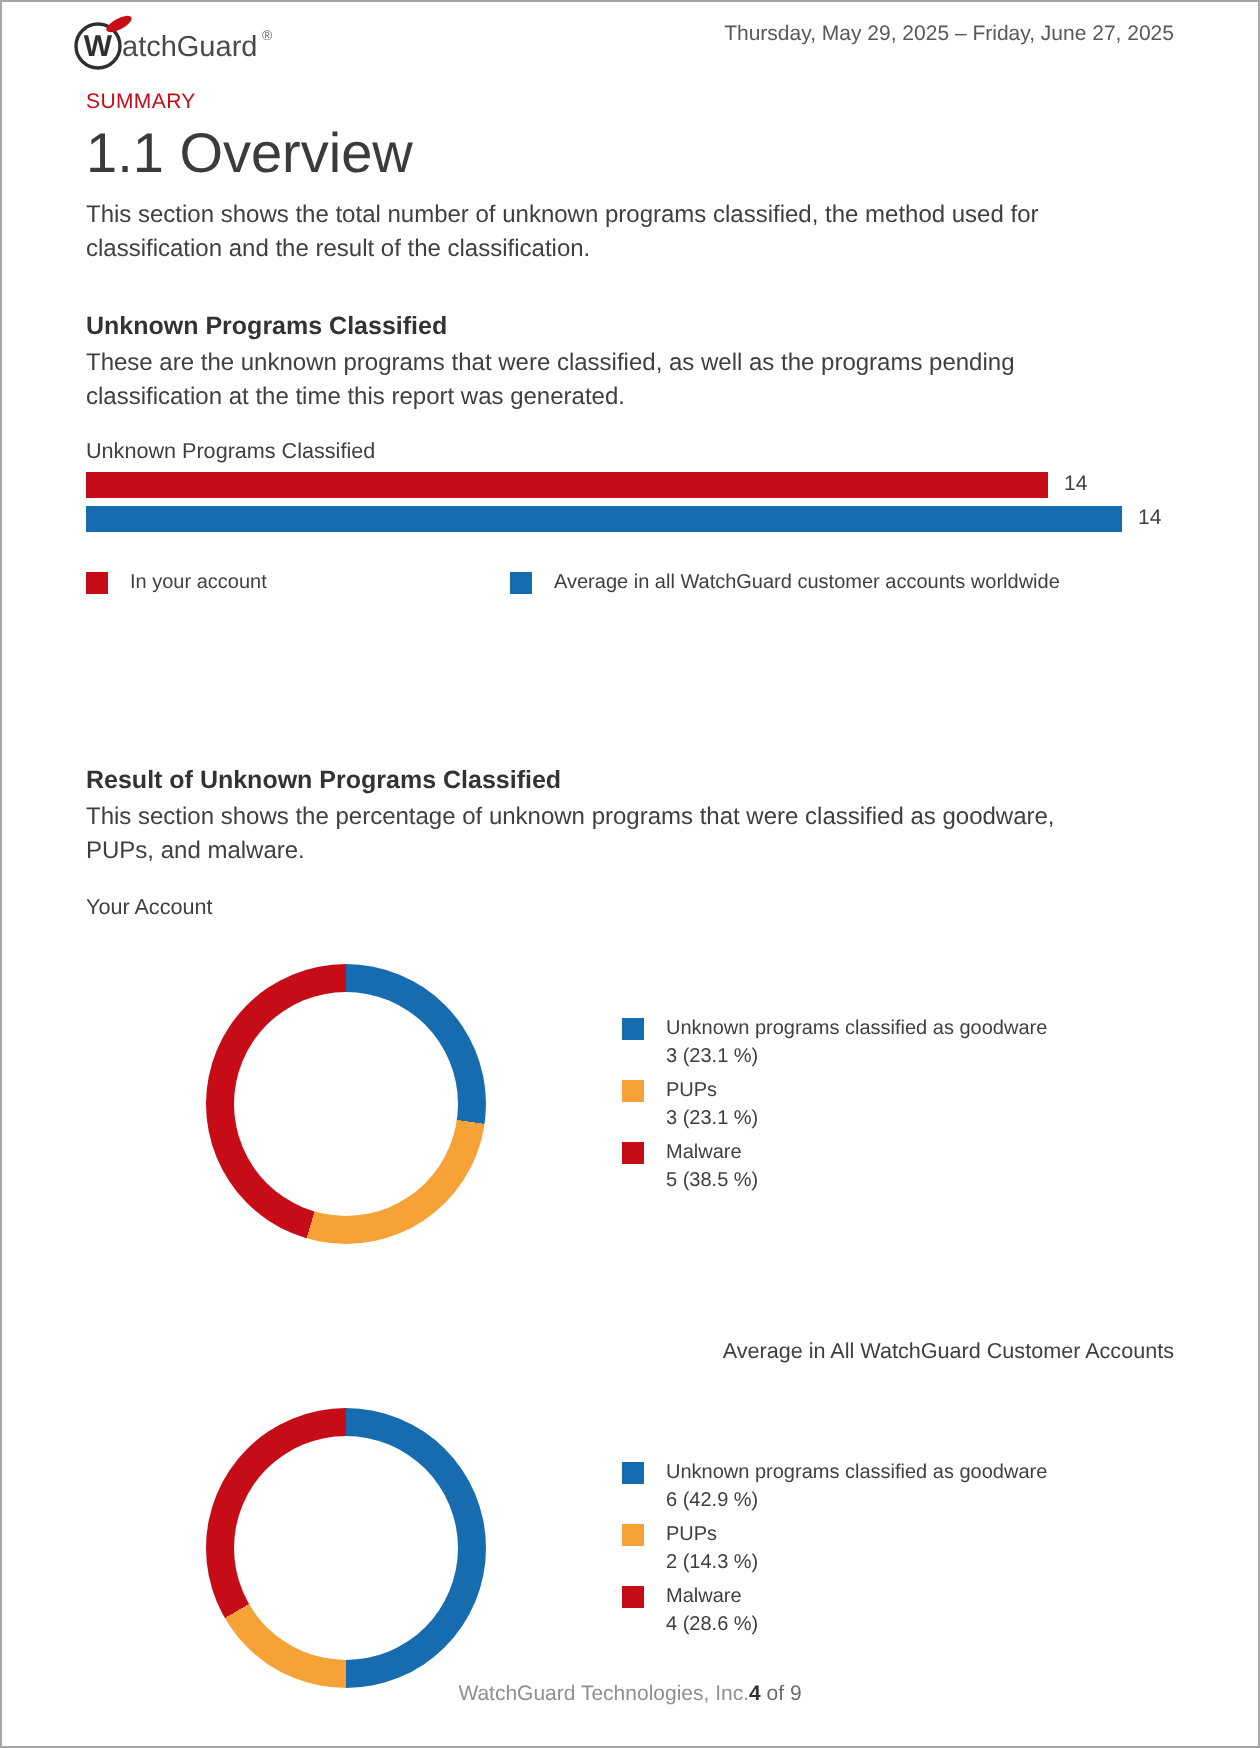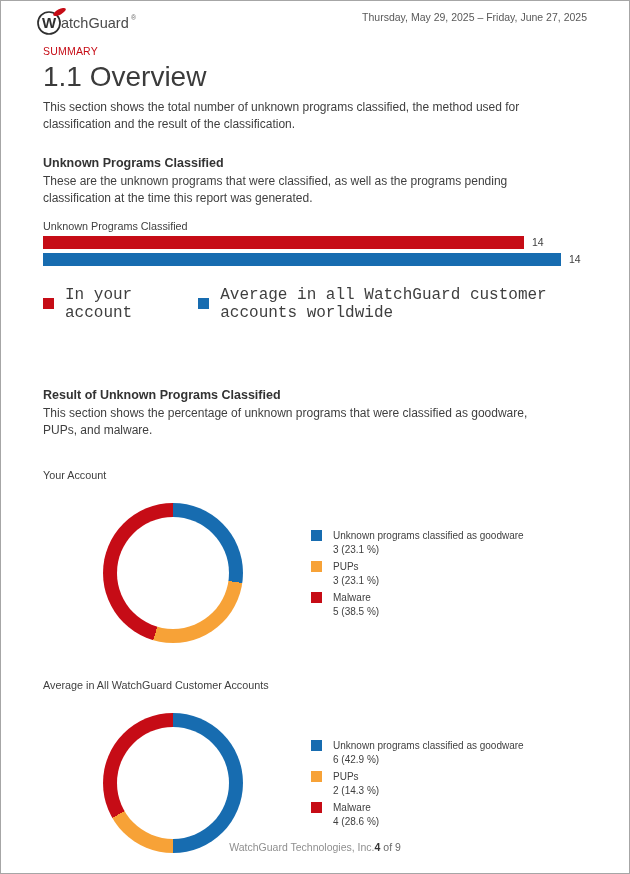--- a/index.html
+++ b/index.html
@@ -23,35 +23,35 @@
   
   .chart-block { margin-top:12px; }
   .chart-block.second { margin-top:14px; }
   .chart-label { font-size:10.8px; color:#3f3f3f; margin-bottom:4px; }
   .bar-row { margin-bottom:4px; }
   .bar-track { width:518px; display:flex; align-items:center; overflow:visible; }
   .bar { height:13px; flex-shrink:0; }
   .bar-value { flex-shrink:0; margin-left:8px; font-size:10.5px; color:#3f3f3f; }
   
   .bar-legend { margin-top:20px; display:flex; align-items:center; }
-  .legend-item { display:flex; align-items:center; font-size:16px; color:#3f3f3f;font-family:Liberation Mono, monospace; }
+  .legend-item { display:flex; align-items:center; font-size:10px; color:#3f3f3f; }
   .legend-item.first { width:212px; }
   .swatch { width:11px; height:11px; display:inline-block; flex-shrink:0; margin-right:11px; }
   
-  .result-heading { margin-top:66px; }
-  .subchart-label { margin-top:30px; font-size:10.8px; color:#3f3f3f; }
+  .result-heading { margin-top:86px; }
+  .subchart-label { margin-top:14px; font-size:10.8px; color:#3f3f3f; }
   .donut-row { display:flex; margin-top:22px; }
   .donut-wrap { margin-left:60px; }
   .donut { width:140px; height:140px; border-radius:50%; position:relative; }
   .donut::after { content:""; position:absolute; inset:14px; border-radius:50%; background:#fff; }
   .donut-legend { margin-left:68px; padding-top:26px; }
   .dl-row { display:flex; align-items:flex-start; margin-bottom:4px; }
   .dl-row .swatch { margin-top:1px; }
   .dl-text { font-size:10px; line-height:1.35; color:#3f3f3f; }
-  .avg-label { margin-top:36px; }
+  .avg-label { margin-top:48px;text-align:right; }
   
   .footer { position:absolute; left:42px; right:42px; bottom:20px; display:flex; justify-content:center; font-size:10.5px; }
   .footer-company { color:#8f8f8f; }
   .footer-page { color:#6a6a6a; }
   .footer-page b { color:#333; }
 </style>
 </head>
 <body>
 
 <div class="page">

